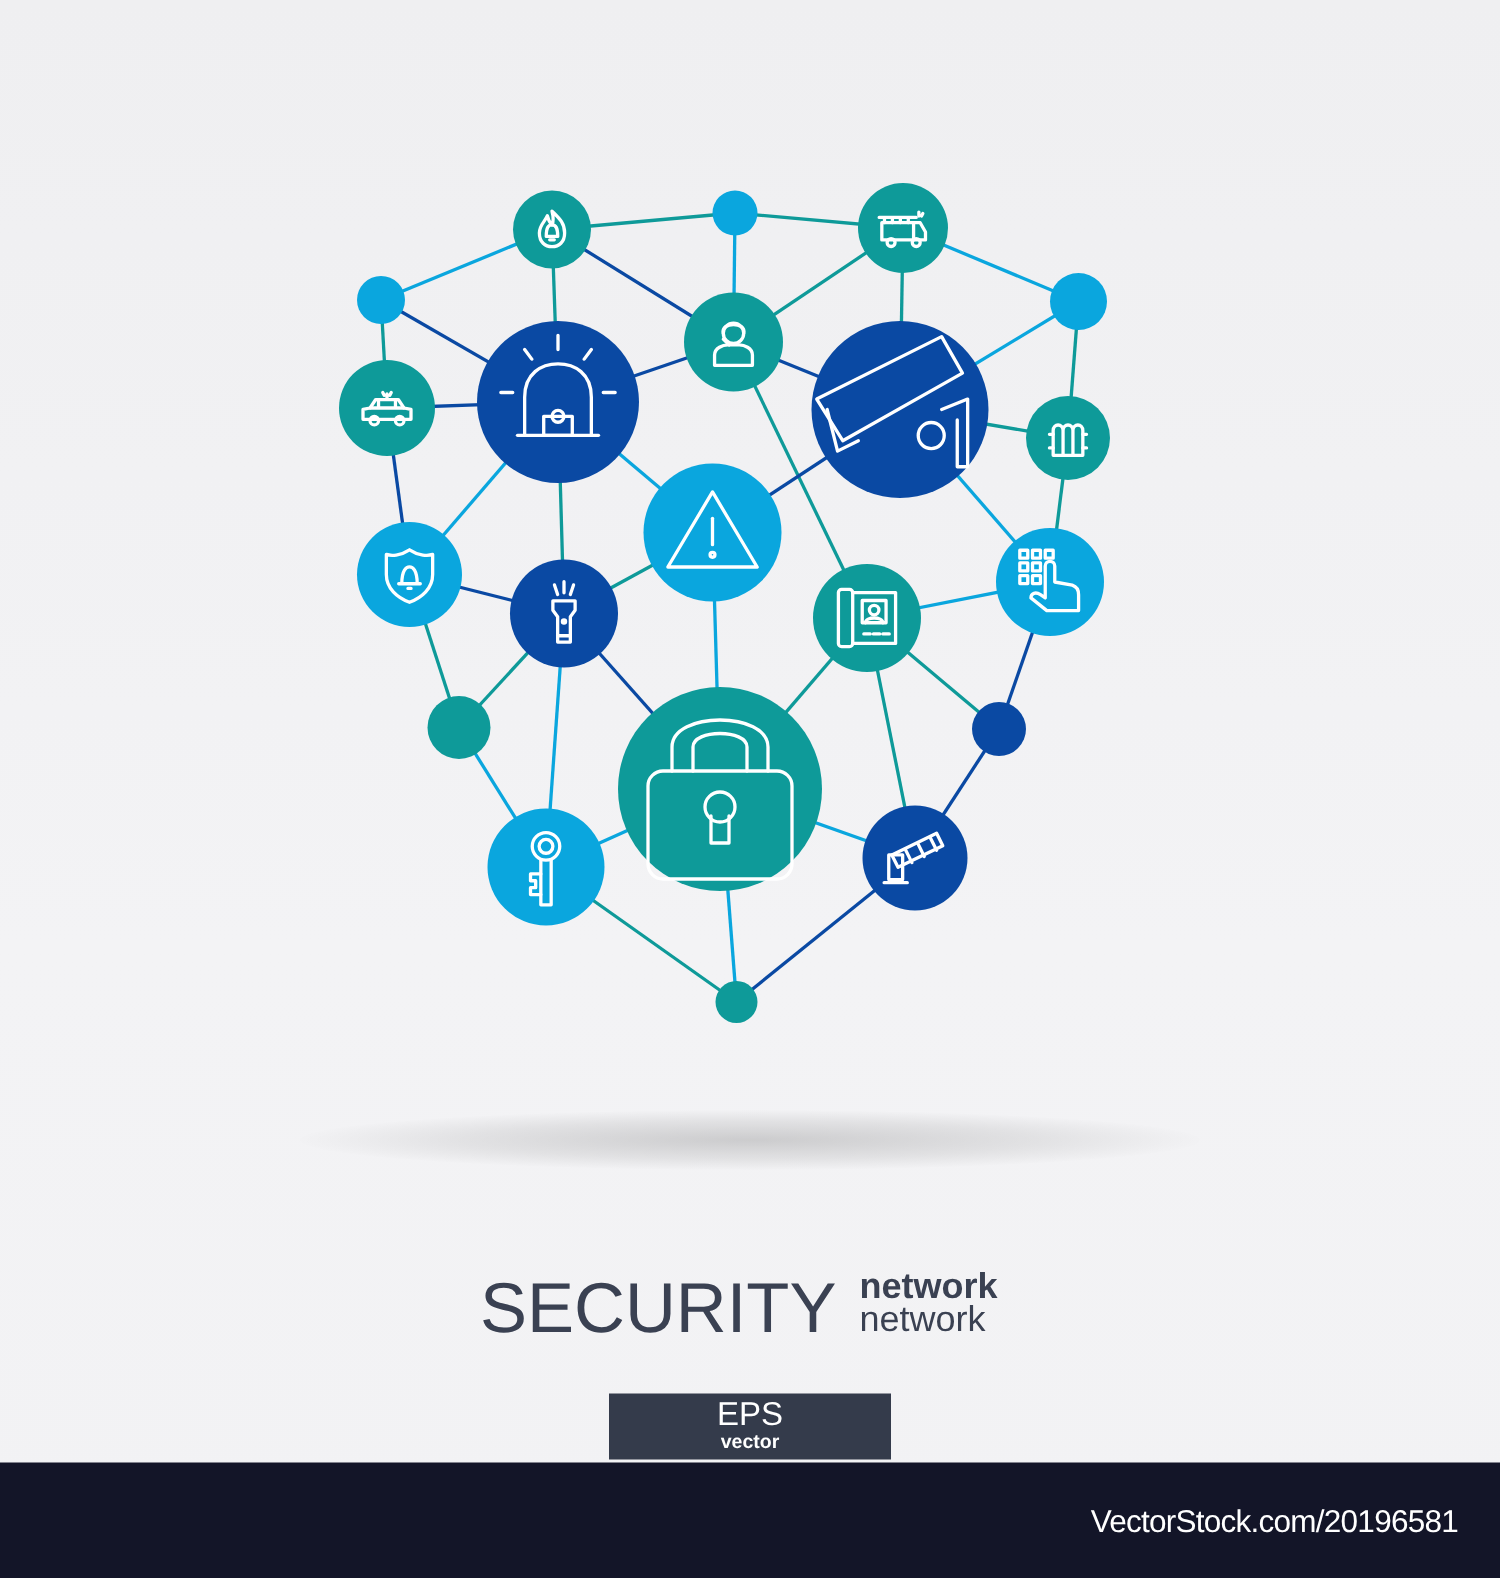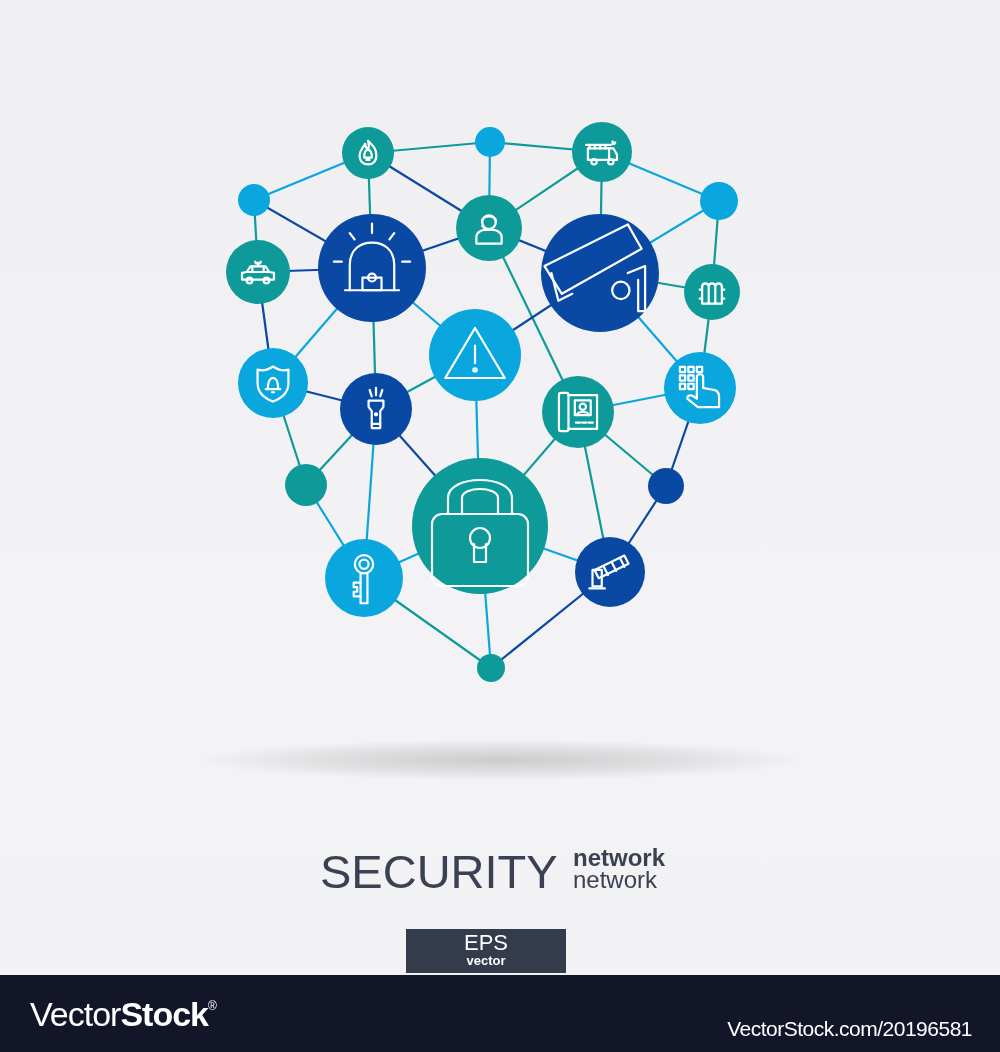--- a/index.html
+++ b/index.html
@@ -6,29 +6,29 @@
   body{width:1000px;height:1052px;position:relative;overflow:hidden;
        background:linear-gradient(#efeff1 0%, #f3f3f5 60%, #f2f2f4 100%);
        font-family:"Liberation Sans", sans-serif;}
   #diagram{position:absolute;left:0;top:0;width:1000px;height:980px;}
   .shadow{position:absolute;left:200px;top:740px;width:600px;height:40px;border-radius:50%;
           background:radial-gradient(ellipse at center, rgba(0,0,0,0.16) 0%, rgba(0,0,0,0.07) 45%, rgba(0,0,0,0) 72%);}
   .title-row{position:absolute;left:0;top:840px;width:1000px;height:60px;padding-left:37px;}
   .title-main{position:absolute;left:320px;top:4px;font-size:47px;color:#3a4152;letter-spacing:0px;font-weight:normal;}
   .title-sub1{position:absolute;left:573px;top:6px;font-size:24px;font-weight:bold;color:#3a4152;line-height:24px;}
   .title-sub2{position:absolute;left:573px;top:28px;font-size:24px;color:#3a4152;line-height:24px;}
-  .eps-badge{position:absolute;left:406px;top:929px;width:160px;height:44px;background:#343b4b;color:#fff;text-align:center;}
+  .eps-badge{position:absolute;left:406px;top:929px;width:188px;height:44px;background:#343b4b;color:#fff;text-align:center;}
   .eps-top{display:block;font-size:22px;line-height:22px;margin-top:3px;font-weight:normal;}
   .eps-bot{display:block;font-size:13px;line-height:14px;font-weight:bold;}
   .footer{position:absolute;left:0;top:975px;width:1000px;height:77px;background:#131528;color:#fff;}
   .brand{position:absolute;left:30px;top:20px;font-size:34px;letter-spacing:-1px;}
   .brand .thin{font-weight:normal;}
   .brand .bold{font-weight:bold;}
   .brand sup{font-size:12px;vertical-align:top;position:relative;top:4px;}
-  .stock-id{position:absolute;right:28px;top:28px;font-size:21px;letter-spacing:-0.5px;margin-top:14px;}
+  .stock-id{position:absolute;right:28px;top:28px;font-size:21px;letter-spacing:-0.5px;}
 </style>
 </head>
 <body>
 
 <svg id="diagram" viewBox="0 0 1000 980" xmlns="http://www.w3.org/2000/svg">
   <g id="edges">
       <line x1="254" y1="200" x2="368" y2="153" stroke="#0aa6de" stroke-width="2.2"></line>
       <line x1="368" y1="153" x2="490" y2="142" stroke="#0e9a99" stroke-width="2.2"></line>
       <line x1="490" y1="142" x2="602" y2="152" stroke="#0e9a99" stroke-width="2.2"></line>
       <line x1="602" y1="152" x2="719" y2="201" stroke="#0aa6de" stroke-width="2.2"></line>
@@ -241,17 +241,14 @@
   <span class="title-sub1">network</span>
   <span class="title-sub2">network</span>
 </div>
 
 <div class="eps-badge">
   <span class="eps-top">EPS</span>
   <span class="eps-bot">vector</span>
 </div>
 
 <div class="footer">
-  <div class="brand">
-    <span class="thin">Vector</span><span class="bold">Stock</span><sup>®</sup>
-  </div>
   <div class="stock-id">VectorStock.com/20196581</div>
 </div>
 
 </body></html>

